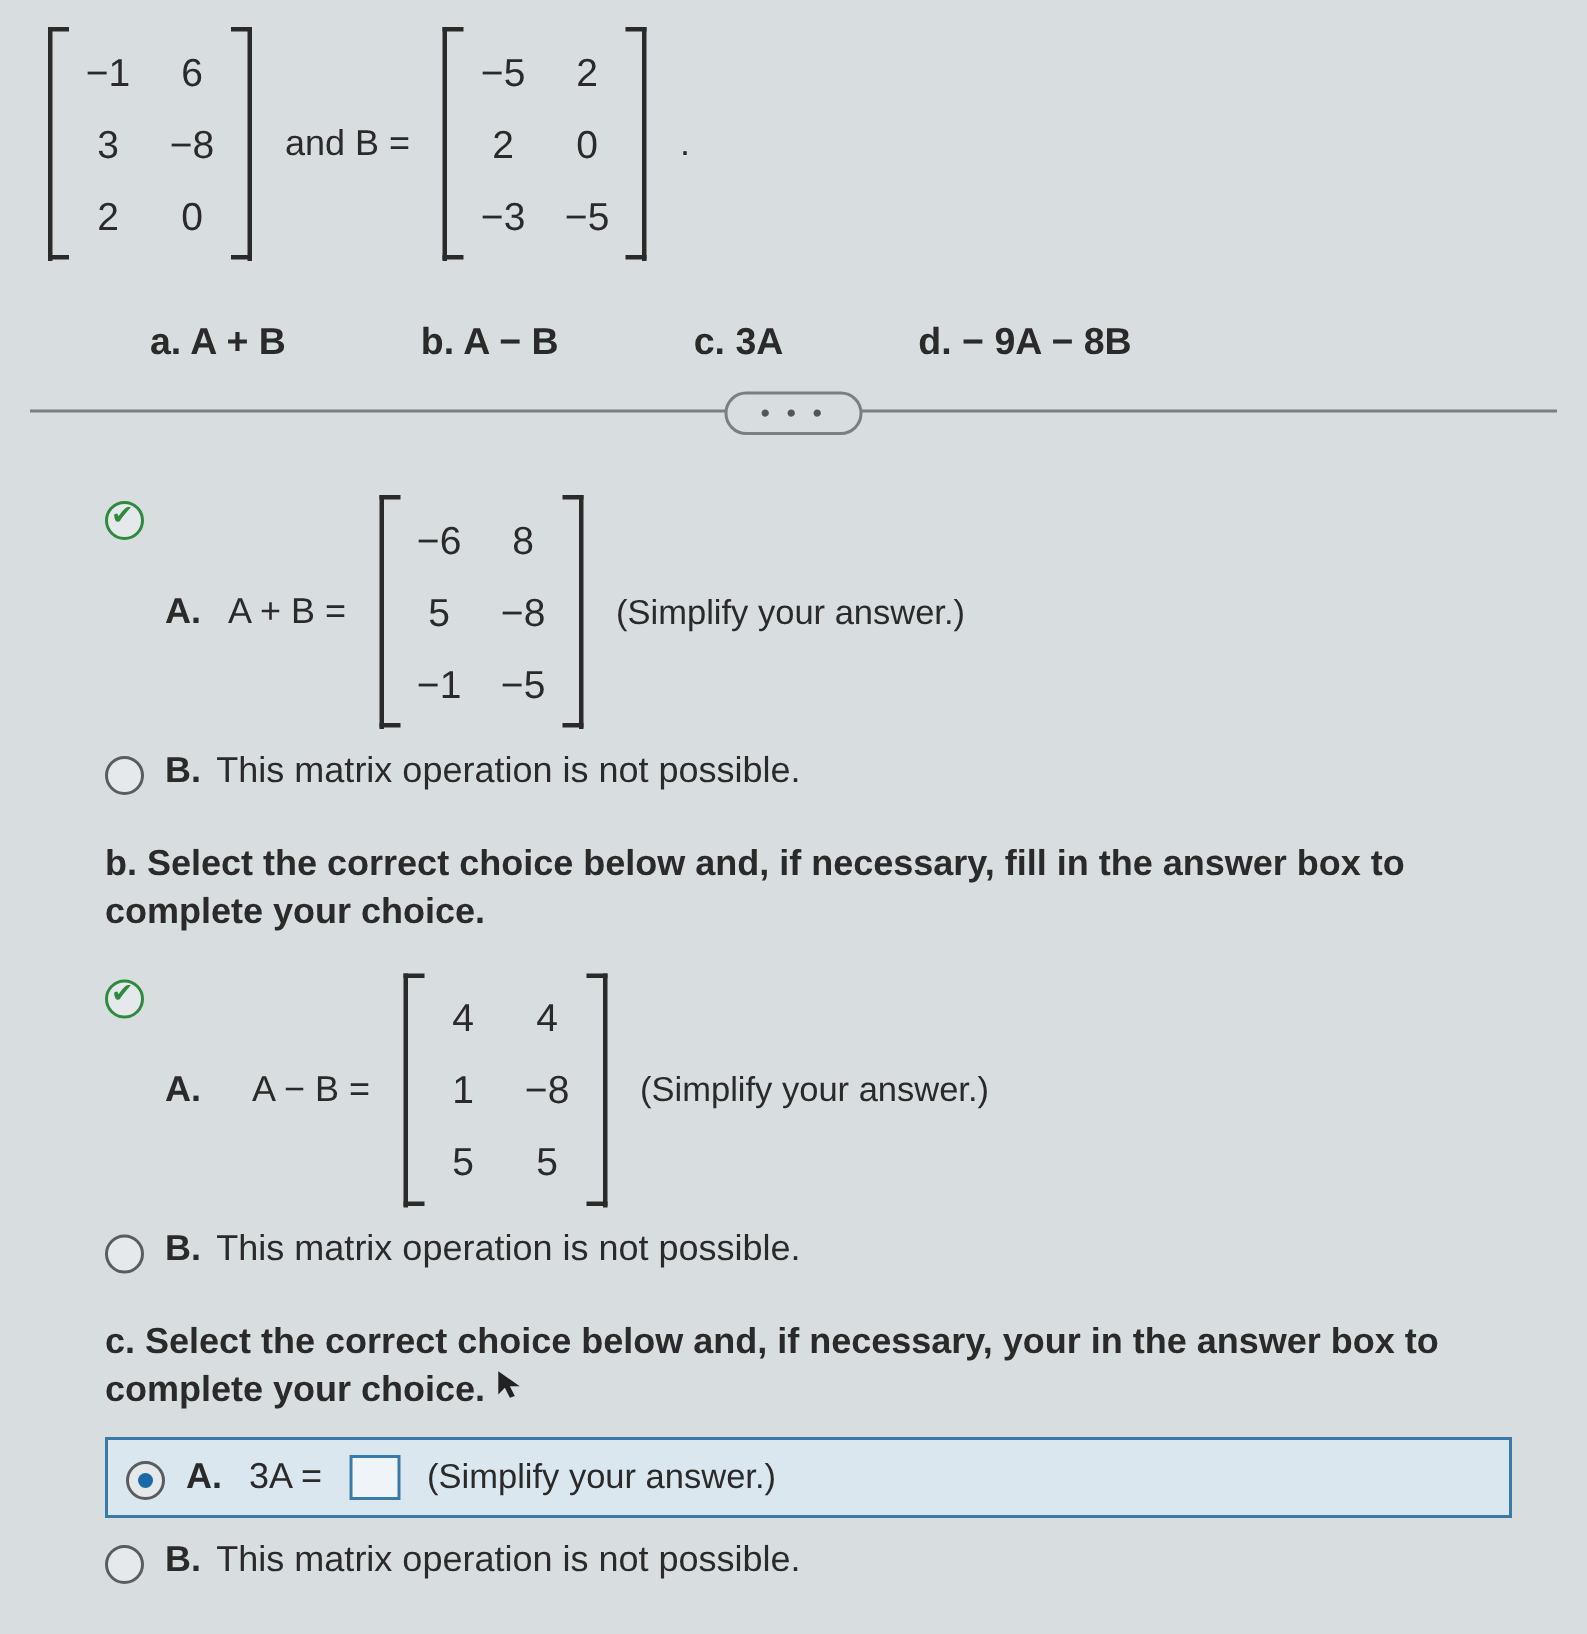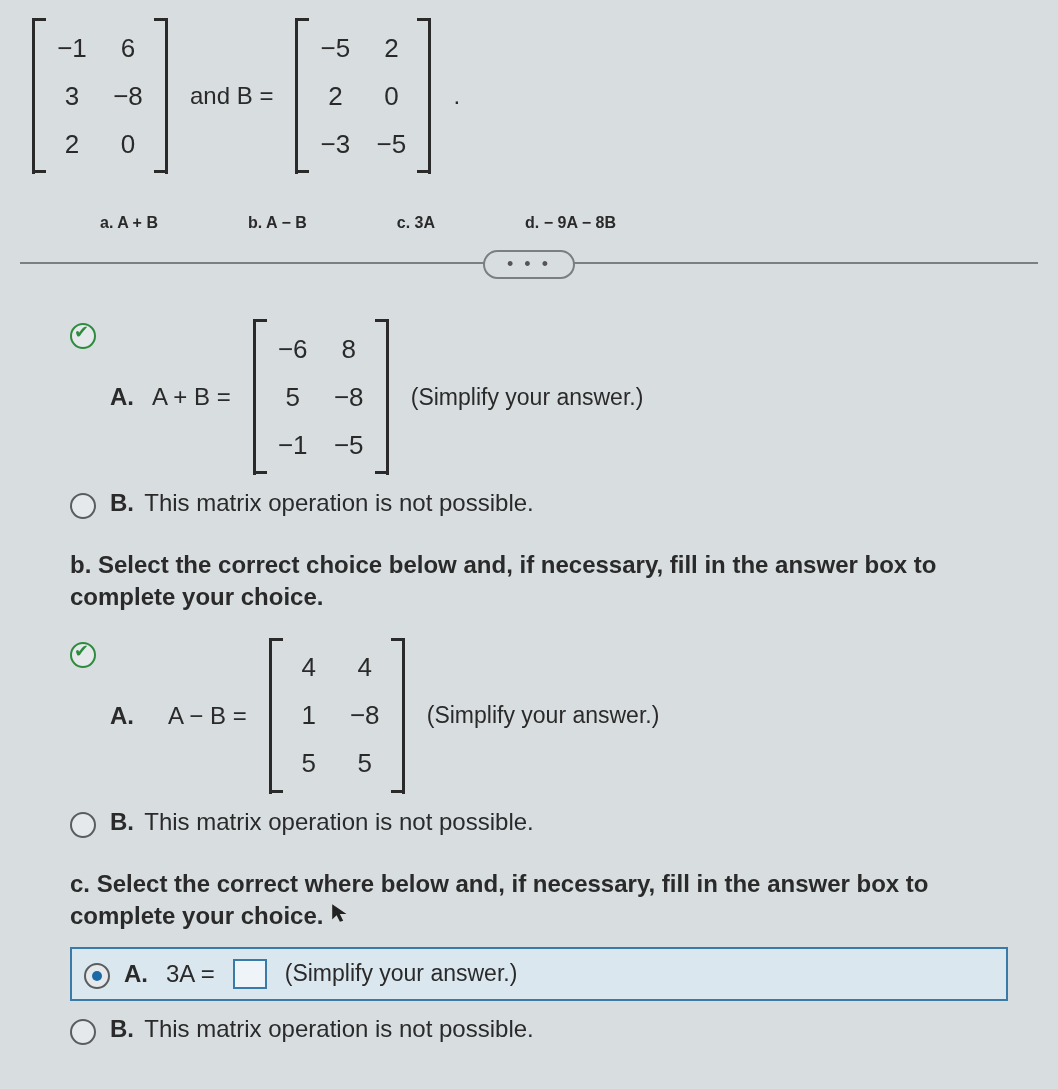--- a/index.html
+++ b/index.html
@@ -57,21 +57,21 @@
     align-items: center;
     justify-items: center;
     padding: 6px 4px;
     font-size: 26px;
   }
   .parts-row {
     display: flex;
     gap: 90px;
     padding: 10px 40px 20px 80px;
     font-weight: bold;
-    font-size: 16px;
+    font-size: 25px;
   }
   .parts-row span { font-weight: bold; }
   hr.sep {
     border: none;
     border-top: 2px solid #7b7f82;
     margin: 10px 0 0 0;
   }
   .dots-wrap {
     display:flex; justify-content:center; margin-top:-14px; margin-bottom:20px;
   }
@@ -247,21 +247,21 @@
     <div class="radio-row">
       <div class="radio"></div>
       <div>
         <span class="opt-label">B.</span>
         <span>This matrix operation is not possible.</span>
       </div>
     </div>
   </div>
 
   <div class="instr">
-    <span>c. Select the correct where below and, if necessary, fill in the answer box to complete your choice.</span>
+    <span>c. Select the correct choice below and, if necessary, your in the answer box to complete your choice.</span>
     <span class="cursor">
       <svg viewBox="0 0 20 20">
           <path d="M2 2 L2 16 L6 12 L9 18 L12 17 L9 11 L15 11 Z" fill="#222"></path>
         </svg>
     </span>
   </div>
 
   <div class="selected-choice-box">
     <div class="radio selected"></div>
     <span class="opt-label">A.</span>

